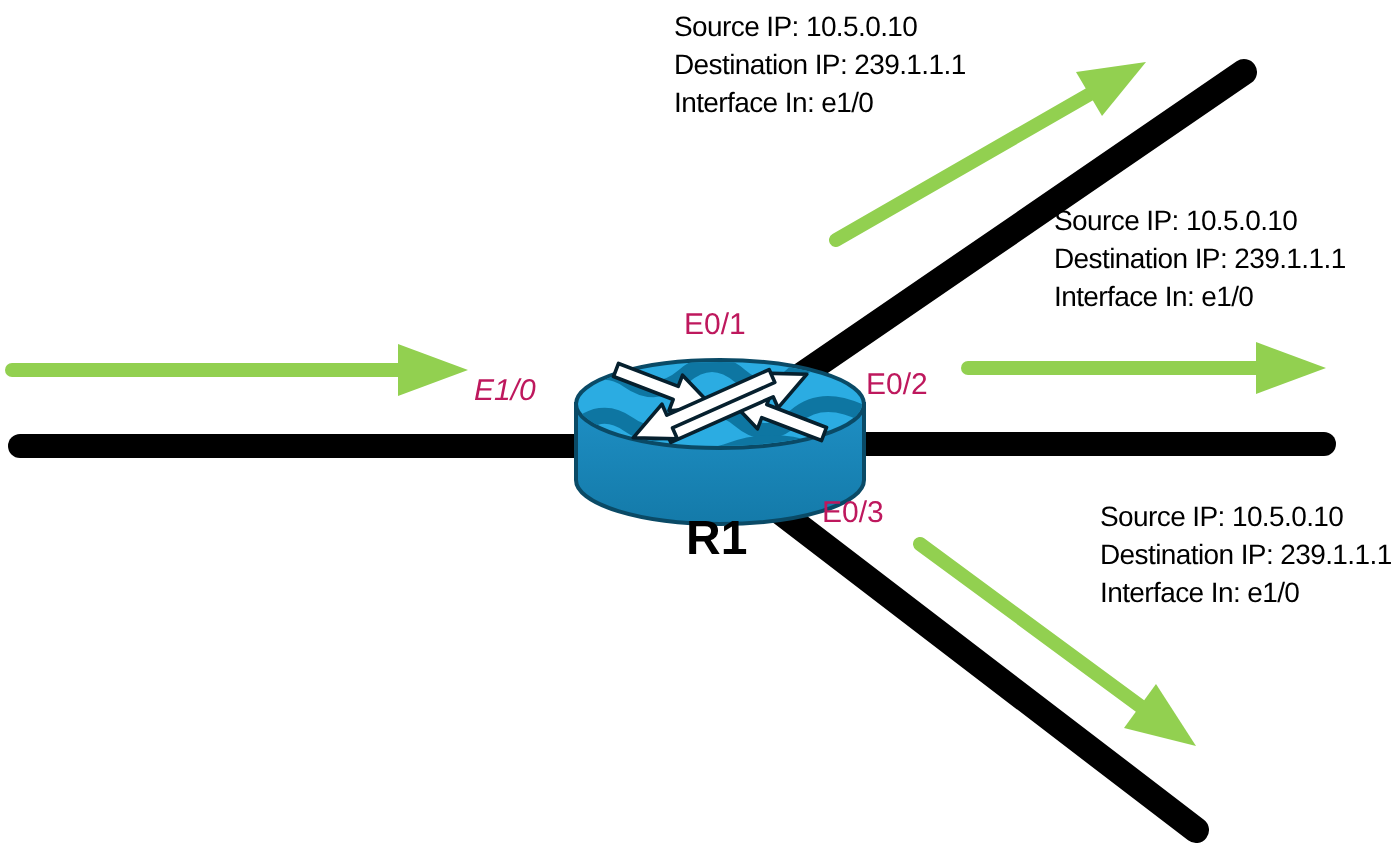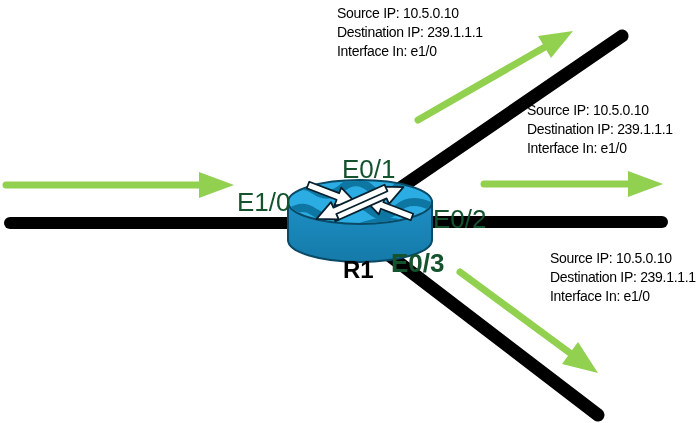--- a/index.html
+++ b/index.html
@@ -18,29 +18,29 @@
     position: absolute;
     left: 0; top: 0;
   }
   .router-svg {
     position: absolute;
     left: 286px;
     top: 176px;
   }
   .if-label {
     position: absolute;
-    font-size: 26px;
-    color: #14532d;
+    font-size: 15px;
+    color: #be185d;
     white-space: nowrap;
     line-height: 1.1;
   }
-  .if-e1-0 { left: 237px; top: 188px; }
+  .if-e1-0 { left: 237px; top: 188px; font-style: italic; }
   .if-e0-1 { left: 342px; top: 155px; }
-  .if-e0-2 { left: 433px; top: 205px; }
-  .if-e0-3 { left: 391px; top: 249px; font-weight: bold; }
+  .if-e0-2 { left: 433px; top: 185px; }
+  .if-e0-3 { left: 411px; top: 249px; }
   .router-name {
     position: absolute;
     left: 343px;
     top: 256px;
     font-size: 24px;
     font-weight: bold;
     color: #000000;
   }
   .flow-block {
     position: absolute;

